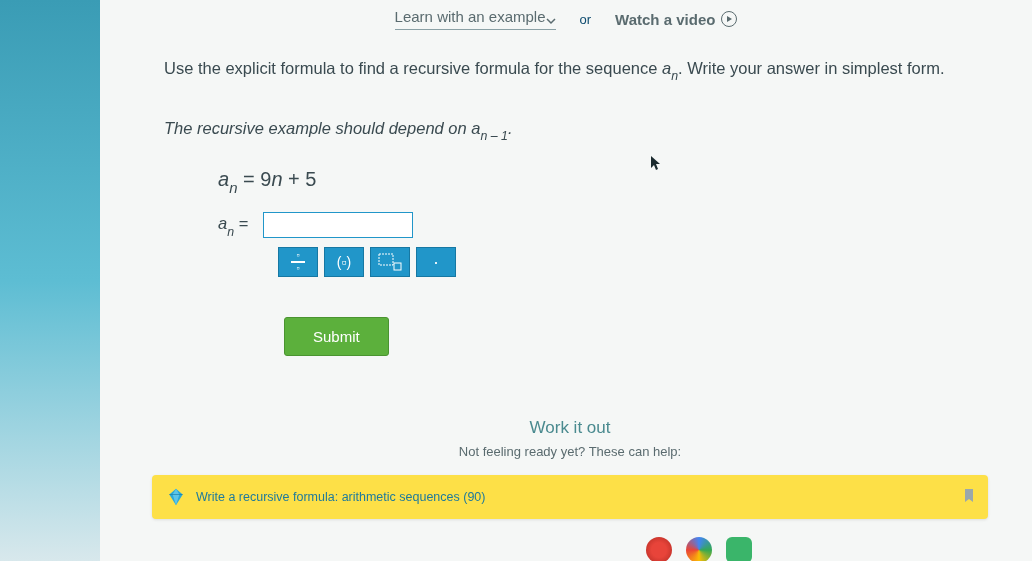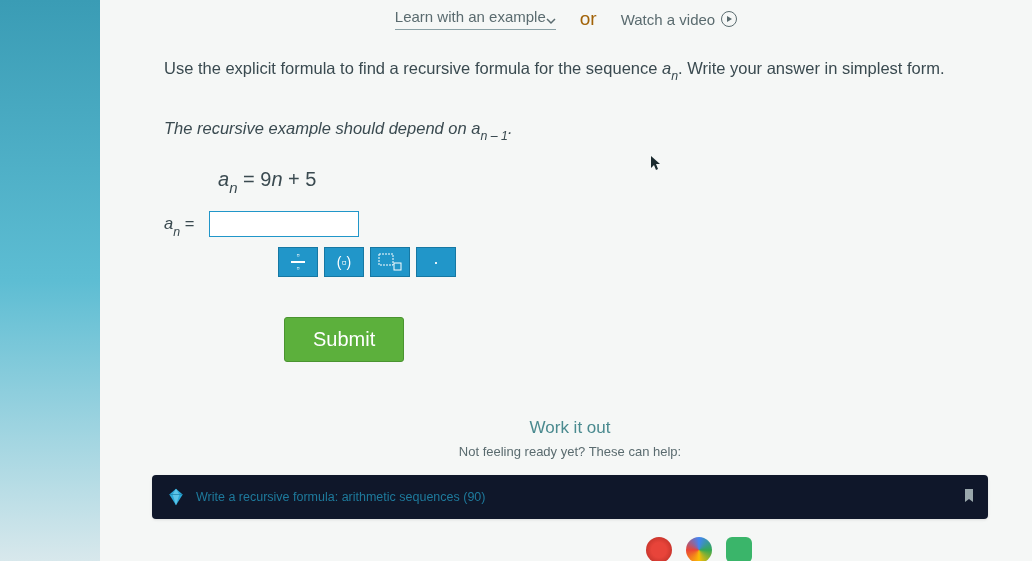--- a/index.html
+++ b/index.html
@@ -28,27 +28,28 @@
       margin-bottom: 26px;
     }
     .learn-link {
       border-bottom: 1px solid #8aa0a5;
       padding-bottom: 4px;
       cursor: pointer;
       color: #5a6b6f;
       display: inline-flex;
       align-items: center;
     }
-    .or-text { color: #a16207; font-size: 19px; }
+    .or-text { color: #0c4a6e; font-size: 13px; }
     .watch-link {
       color: #5a6b6f;
       cursor: pointer;
       display: inline-flex;
       align-items: center;
       gap: 6px;
+      font-weight: bold;
     }
     .chevron {
       display: inline-block;
       width: 10px;
       height: 10px;
     }
     .play-circle {
       display: inline-flex;
       width: 16px;
       height: 16px;
@@ -73,21 +74,23 @@
     .question-instruction { margin-bottom: 32px; }
     .question-hint { font-style: italic; margin-bottom: 20px; }
     .sub { font-style: italic; font-size: 0.75em; vertical-align: sub; position:relative; top:2px;}
     .var { font-style: italic; }
     .formula-given {
       margin-left: 54px;
       margin-bottom: 14px;
       font-size: 20px;
     }
     .answer-row {
-      display: flex;
+      margin-left: 54px;
+      display: flex;
+      align-items: center;
       gap: 15px;
       margin-bottom: 8px;
     }
     .answer-input {
       border: 1px solid #2196c9;
       background: #fff;
       height: 26px;
       width: 150px;
       padding: 2px 4px;
       font-size: 14px;
@@ -120,21 +123,21 @@
       position: relative;
     }
     .tool-dot { font-size: 18px; line-height: 0; }
     .submit-btn {
       margin-left: 120px;
       background: #5cb03c;
       color: #fff;
       border: 1px solid #4a9430;
       border-radius: 3px;
       padding: 10px 28px;
-      font-size: 20px;
+      font-size: 15px;
       cursor: pointer;
     }
     .lower-section {
       position: absolute;
       bottom: 42px;
       left: 8px; right: 0;
       text-align: center;
     }
     .work-it-out {
       color: #4a8a8f;
@@ -147,21 +150,21 @@
       color: #5a6b6f;
       font-size: 13px;
       margin-bottom: 16px;
     }
     .help-cards {
       display: flex;
       gap: 22px;
       padding: 0 44px;
     }
     .help-card {
-      background: #0f172a;
+      background: #fde047;
       border-radius: 4px;
       box-shadow: 0 1px 3px rgba(0,0,0,0.1);
       padding: 12px 14px;
       display: flex;
       align-items: center;
       gap: 10px;
       cursor: pointer;
       flex: 1;
       text-align: left;
     }

